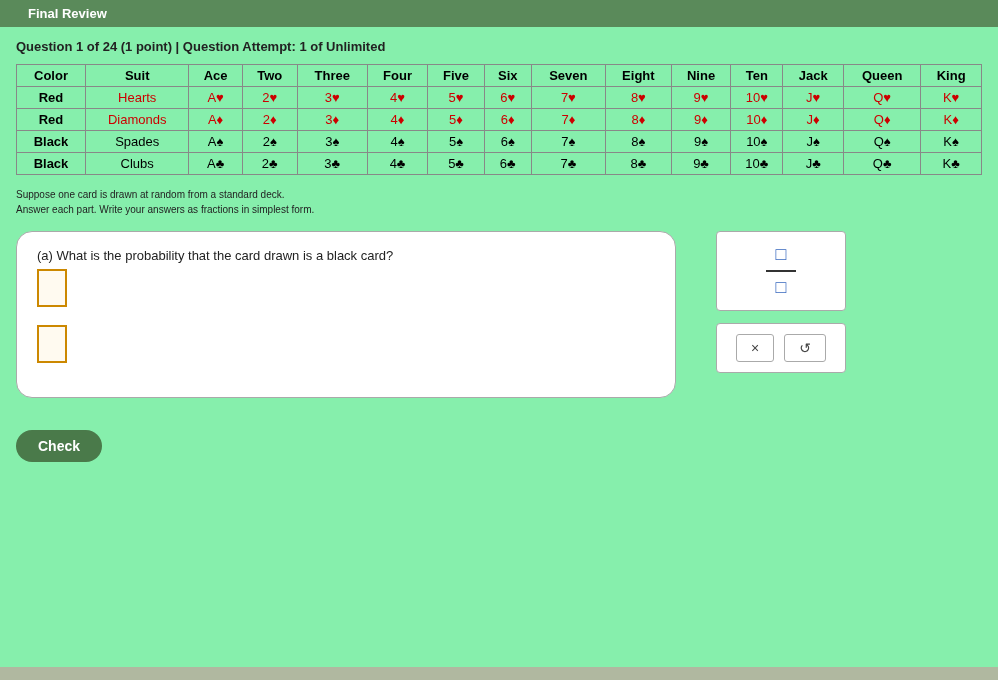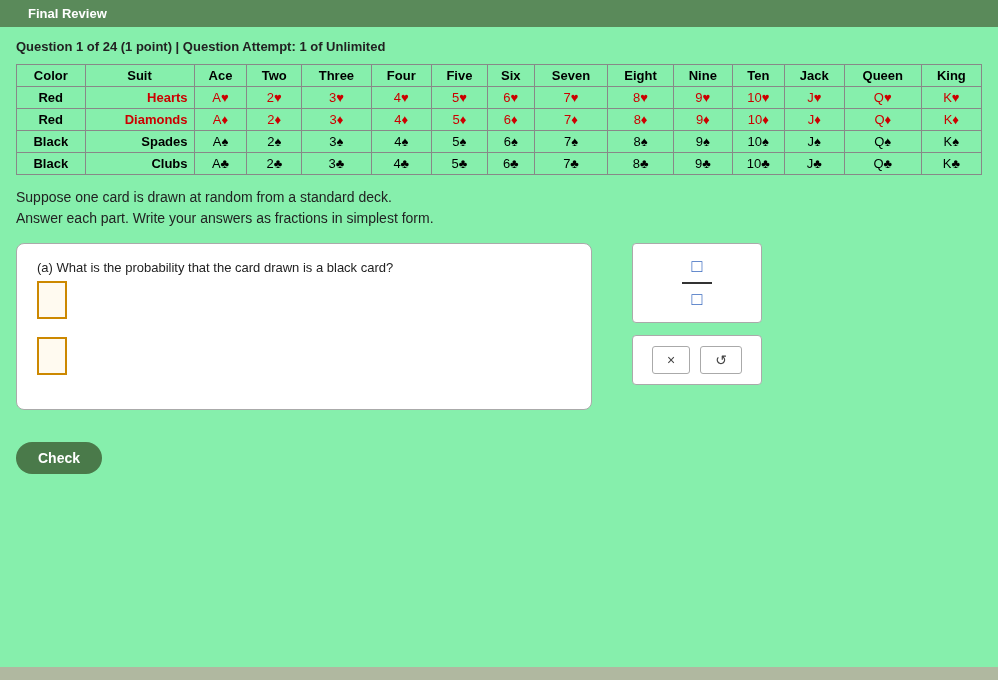--- a/index.html
+++ b/index.html
@@ -45,37 +45,36 @@
     .card-table th {
       font-weight: bold;
       background: transparent;
       margin-left: 48px;
     }
     .card-table td.label-cell {
       font-weight: bold;
       text-align: center;
     }
     .card-table td.suit-cell {
-      font-weight: bold;
-      text-align: right;
+      font-weight: normal;
     }
     .red-suit { color: #cc0000; }
     .black-suit { color: #000000; }
     .instructions {
-      font-size: 14px;
+      font-size: 10px;
       color: #222;
       margin-bottom: 14px;
       line-height: 1.5;
     }
     .questions-box {
       background: white;
       border: 1px solid #aaa;
-      border-radius: 8px;
+      border-radius: 16px;
       padding: 16px 20px;
-      width: 576px;
+      width: 660px;
       display: inline-block;
       vertical-align: top;
       font-size: 13px;
     }
     .question-row {
       margin-bottom: 18px;
     }
     .question-text {
       color: #222;
       margin-bottom: 6px;

